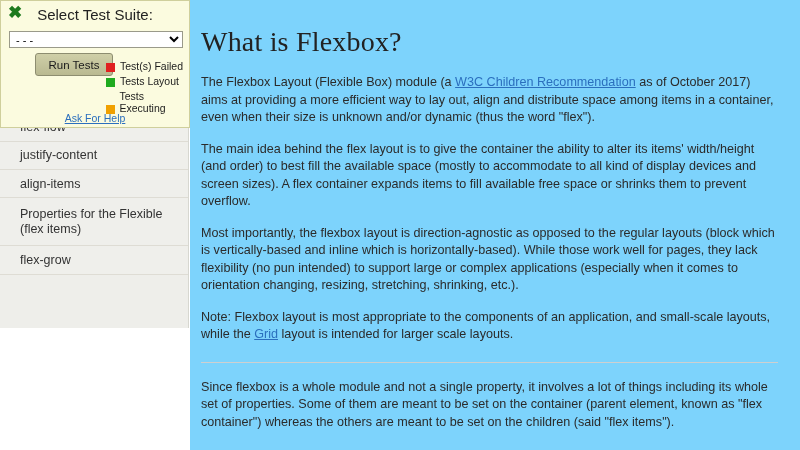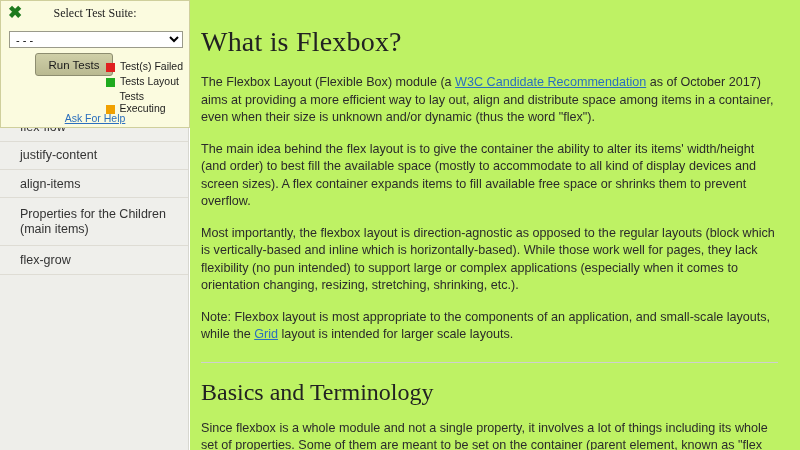--- a/index.html
+++ b/index.html
@@ -21,21 +21,21 @@
     height: 450px;
     overflow: hidden;
   }
 
   
   #sidebar {
     position: absolute;
     left: 0;
     top: 0;
     width: 189px;
-    height: 450px;
+    height: 328px;
     background: #eeeeea;
     border-right: 1px solid #d7d7d0;
     box-sizing: border-box;
     overflow: hidden;
   }
   #sidebar-header {
     height: 28px;
     background: #3b3b3b;
     color: #f2f2f2;
     font-size: 12px;
@@ -66,21 +66,21 @@
   
   #content {
     position: absolute;
     left: 190px;
     top: 0;
     width: 610px;
     height: 450px;
     box-sizing: border-box;
     padding: 18px 22px 0 11px;
     overflow: hidden;
-    background: #bef264;
+    background: #7dd3fc;
   }
   #content h1 {
     font-family: "Liberation Serif", serif;
     font-weight: normal;
     font-size: 28px;
     margin: 8px 0 16px 0;
     color: #222;
     letter-spacing: .2px;
   }
   #content h2 {
@@ -133,23 +133,22 @@
     font-weight: bold;
     cursor: pointer;
     text-align: center;
   }
   #panel-title {
     position: absolute;
     top: 5px;
     left: 0;
     width: 100%;
     text-align: center;
-    font-size: 12px;
-    color: #222;
-    font-family: Liberation Serif, serif;
+    font-size: 15px;
+    color: #222;
   }
   #suite-select {
     position: absolute;
     left: 8px;
     top: 30px;
     width: 174px;
     height: 17px;
     font-size: 11px;
     font-family: "Liberation Sans", sans-serif;
     border: 1px solid #9a9a8a;
@@ -221,41 +220,40 @@
     <div class="side-item">
       <span>flex-flow</span>
     </div>
     <div class="side-item">
       <span>justify-content</span>
     </div>
     <div class="side-item">
       <span>align-items</span>
     </div>
     <div class="side-item tall">
-      <span>Properties for the Children (main items)</span>
+      <span>Properties for the Flexible (flex items)</span>
     </div>
     <div class="side-item">
       <span>flex-grow</span>
     </div>
   </div>
 
   <div id="content">
     <h1>What is Flexbox?</h1>
 
-    <p><span>The Flexbox Layout (Flexible Box) module (a </span><a href="#">W3C Candidate Recommendation</a><span> as of October 2017) aims at providing a more efficient way to lay out, align and distribute space among items in a container, even when their size is unknown and/or dynamic (thus the word "flex").</span></p>
+    <p><span>The Flexbox Layout (Flexible Box) module (a </span><a href="#">W3C Children Recommendation</a><span> as of October 2017) aims at providing a more efficient way to lay out, align and distribute space among items in a container, even when their size is unknown and/or dynamic (thus the word "flex").</span></p>
 
     <p>The main idea behind the flex layout is to give the container the ability to alter its items' width/height (and order) to best fill the available space (mostly to accommodate to all kind of display devices and screen sizes). A flex container expands items to fill available free space or shrinks them to prevent overflow.</p>
 
     <p>Most importantly, the flexbox layout is direction-agnostic as opposed to the regular layouts (block which is vertically-based and inline which is horizontally-based). While those work well for pages, they lack flexibility (no pun intended) to support large or complex applications (especially when it comes to orientation changing, resizing, stretching, shrinking, etc.).</p>
 
     <p><span>Note: Flexbox layout is most appropriate to the components of an application, and small-scale layouts, while the </span><a href="#">Grid</a><span> layout is intended for larger scale layouts.</span></p>
 
     <hr class="rule">
 
-    <h2>Basics and Terminology</h2>
 
     <p>Since flexbox is a whole module and not a single property, it involves a lot of things including its whole set of properties. Some of them are meant to be set on the container (parent element, known as "flex container") whereas the others are meant to be set on the children (said "flex items").</p>
 
   </div>
 
   <div id="test-panel">
     <div id="panel-close">✖</div>
     <div id="panel-title">Select Test Suite:</div>
 
     <select id="suite-select">

